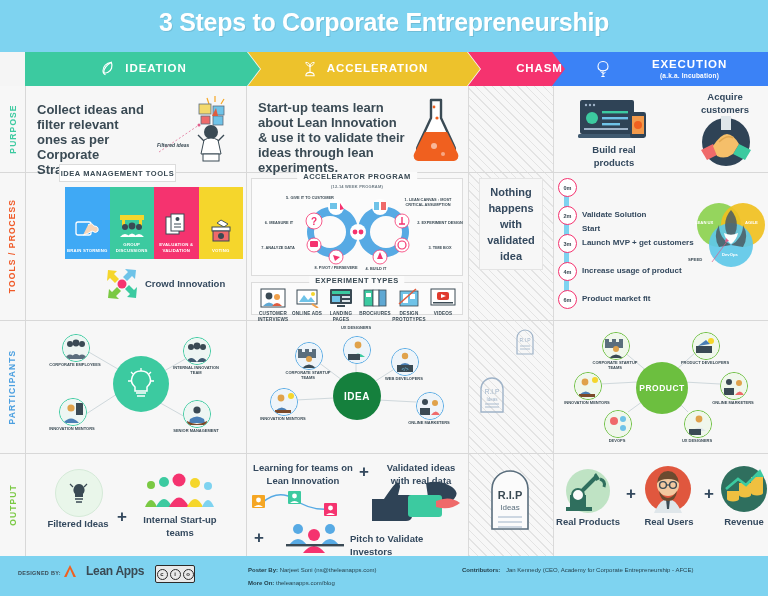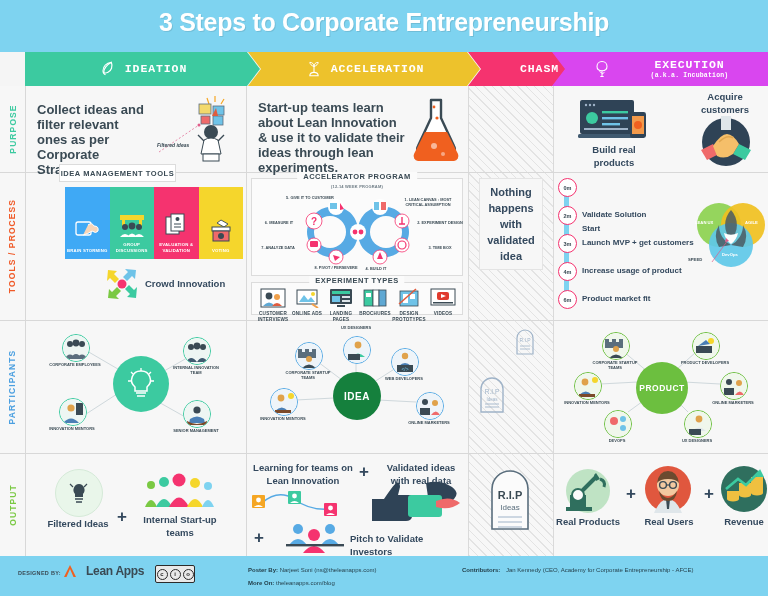--- a/index.html
+++ b/index.html
@@ -13,30 +13,30 @@
 
   
   .title-bar{position:absolute;left:0;top:0;width:768px;height:52px;background:#7ed3f0;}
   .title-bar .title{
     position:absolute;left:0;top:8px;width:768px;text-align:center;
     font-size:25px;font-weight:bold;color:#ffffff;letter-spacing:-.3px;
     text-shadow:1px 1px 0 rgba(0,0,0,.10);
   }
 
   
-  .stage-strip{position:absolute;left:0;top:52px;width:768px;height:32px;background:#f5f5f5;font-family:Liberation Mono, monospace;}
+  .stage-strip{position:absolute;left:0;top:52px;width:768px;height:32px;background:#f5f5f5;}
   .stage{position:absolute;top:0;height:34px;display:flex;align-items:center;justify-content:center;gap:7px;}
   .stage .s-ico{display:block;width:20px;height:22px;}
   .stage .s-txt{display:flex;flex-direction:column;align-items:center;justify-content:center;line-height:1;}
   .stage .s-name{font-size:11.5px;font-weight:bold;color:#fff;letter-spacing:.9px;}
   .stage .s-sub{font-size:6.5px;font-weight:bold;color:#fff;letter-spacing:.2px;margin-top:2px;}
   .st-ideation{left:25px;width:235px;background:#3ccaa0;clip-path:polygon(0 0,222px 0,235px 17px,222px 34px,0 34px);}
   .st-accel{left:248px;width:232px;background:#edc22c;clip-path:polygon(0 0,219px 0,232px 17px,219px 34px,0 34px,13px 17px);}
   .st-chasm{left:468px;width:143px;background:#f5336f;clip-path:polygon(0 0,130px 0,143px 17px,130px 34px,0 34px,13px 17px);}
-  .st-exec{left:552px;width:216px;background:#d946ef;clip-path:polygon(0 0,216px 0,216px 34px,0 34px,13px 17px);gap:39px;}
+  .st-exec{left:552px;width:216px;background:#3b82f6;clip-path:polygon(0 0,216px 0,216px 34px,0 34px,13px 17px);gap:39px;}
 
   
   .grid{position:absolute;left:0;top:86px;width:768px;height:470px;background:#f7f7f7;}
   .vline{position:absolute;top:0;width:1px;height:470px;background:#d8d8d8;}
   .hline{position:absolute;left:0;width:768px;height:1px;background:#d8d8d8;}
 
   
   .chasm-band{
     position:absolute;left:468px;top:0;width:84px;height:470px;
     background:

